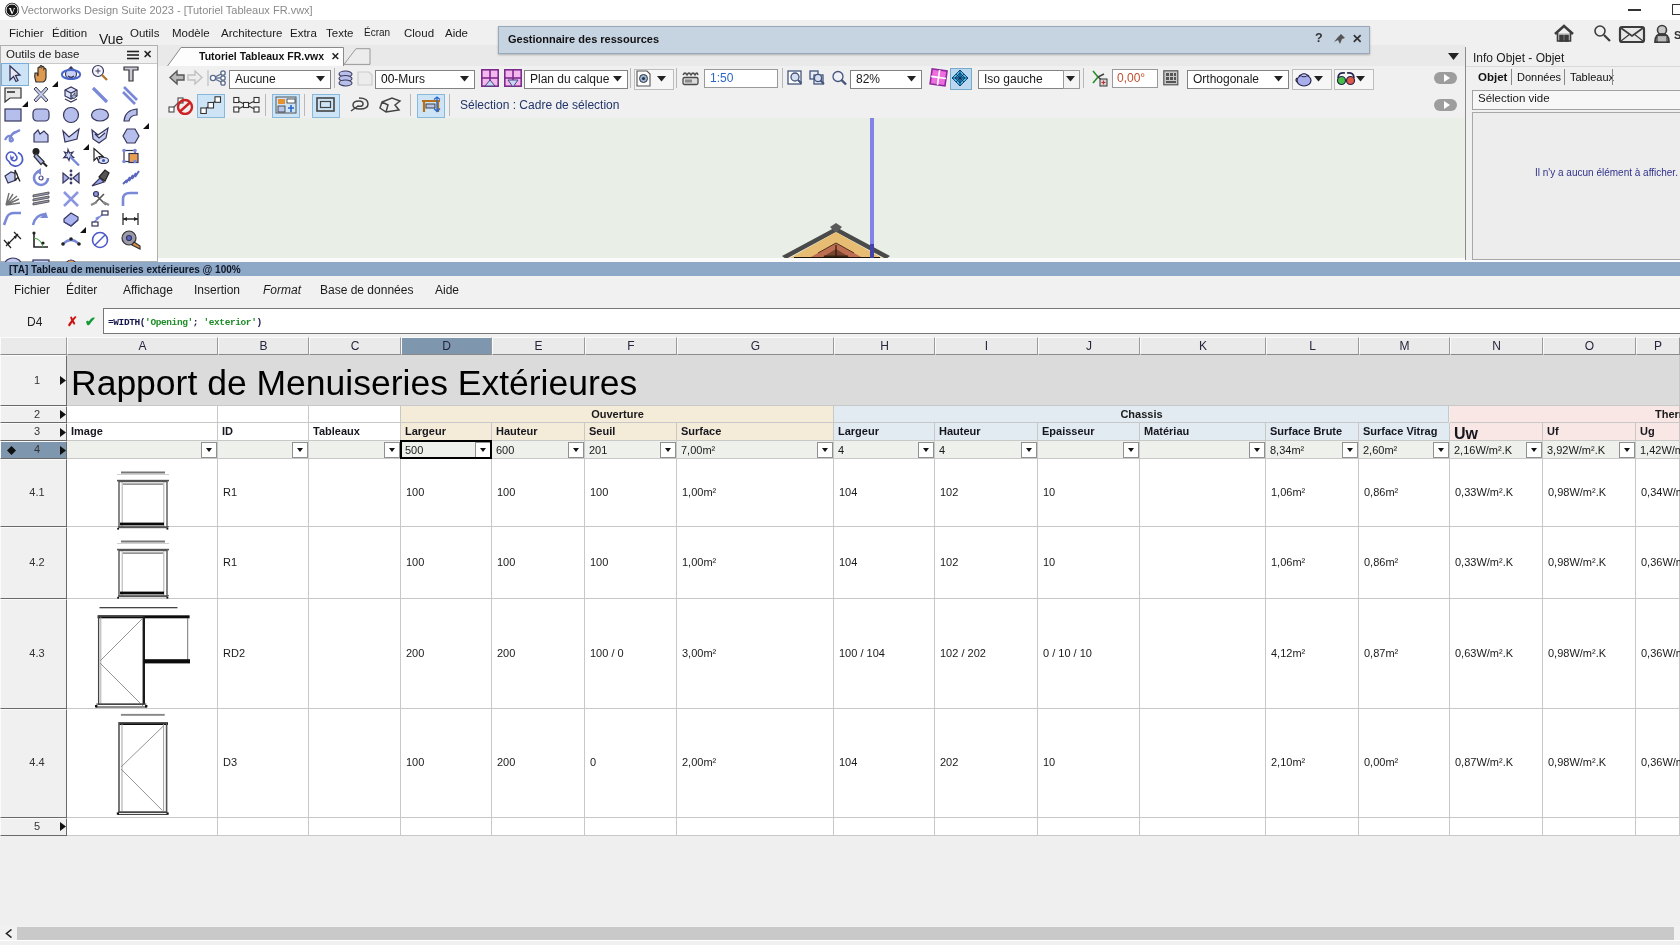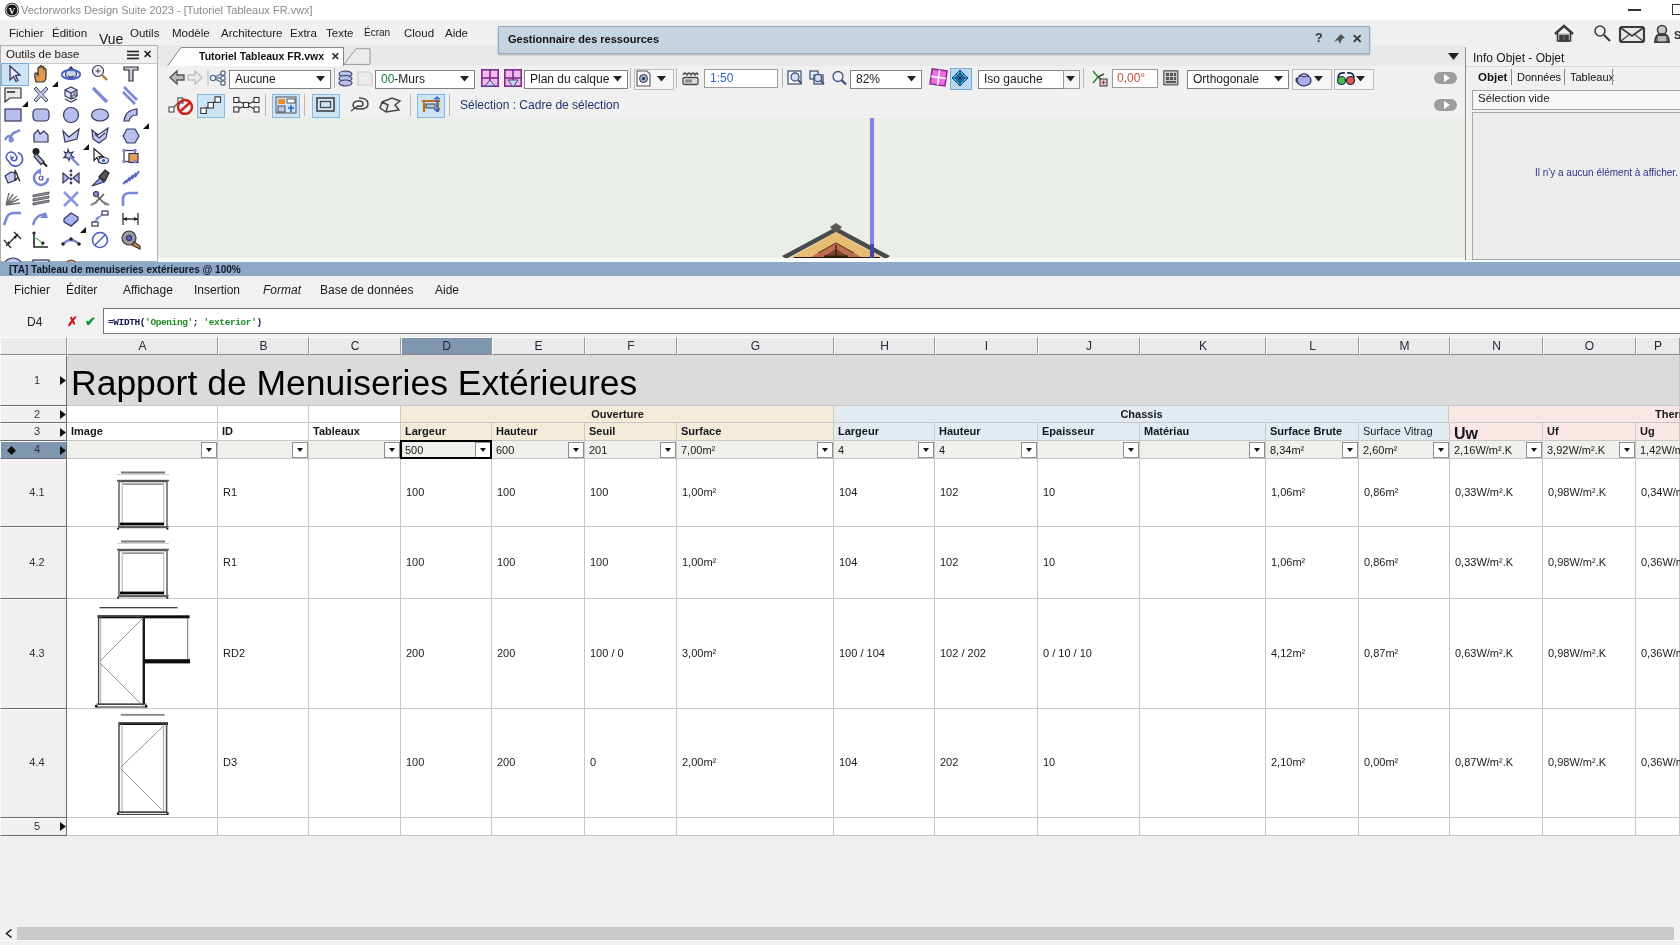--- a/index.html
+++ b/index.html
@@ -91,21 +91,21 @@
       <ellipse cx="7.5" cy="9.5" rx="6.5" ry="3"></ellipse>
       <ellipse cx="7.5" cy="14" rx="6.5" ry="3"></ellipse>
  </g>
  <path d="M20,3 L31,3 L34,6 L34,16 L20,16 Z" fill="#ececec" stroke="#cccccc" stroke-width="1.2"></path>
 </svg>
 
 <div class="ddbox" style="left:375px;top:70px;width:98px;height:17px;"></div>
 <svg class="ab" style="left:460px;top:76px" width="10" height="6">
     <path d="M0,0 L9,0 L4.5,5.5 Z" fill="#222"></path>
   </svg>
-<div class="tx" style="left:381px;top:72px;font-size:12px;color:#1a1a1a;"><span style="color:#15803d">00</span><span>-Murs</span></div>
+<div class="tx" style="left:381px;top:72px;font-size:12px;color:#1a1a1a;"><span style="color:#000000">00</span><span>-Murs</span></div>
 
 <svg class="ab" style="left:481px;top:69px" width="42" height="20">
  <g>
   <rect x="0.8" y="0.8" width="16.4" height="16.4" fill="#f4b8ee" stroke="#7c2a8c" stroke-width="1.6"></rect>
   <line x1="9" y1="1" x2="9" y2="17" stroke="#7c2a8c" stroke-width="1.6"></line>
       <line x1="1" y1="9" x2="17" y2="9" stroke="#7c2a8c" stroke-width="1.6"></line>
   <path d="M4,17 L9,11 L14,17 Z" fill="#ccd4f4" stroke="#44447c" stroke-width="1"></path>
  </g>
  <g transform="translate(23,0)">
   <rect x="0.8" y="0.8" width="16.4" height="16.4" fill="#f4b8ee" stroke="#7c2a8c" stroke-width="1.6"></rect>
@@ -715,21 +715,21 @@
 <div class="tx" style="left:838px;top:425px;font-size:11px;color:#16161e;font-weight:bold;">Largeur</div>
 <div class="ab" style="left:935px;top:423px;width:103px;height:18px;background:#e2eaf2;border-right:1px solid #c8c8c8;border-bottom:1px solid #c8c8c8;box-sizing:border-box;"></div>
 <div class="tx" style="left:939px;top:425px;font-size:11px;color:#16161e;font-weight:bold;">Hauteur</div>
 <div class="ab" style="left:1038px;top:423px;width:102px;height:18px;background:#e2eaf2;border-right:1px solid #c8c8c8;border-bottom:1px solid #c8c8c8;box-sizing:border-box;"></div>
 <div class="tx" style="left:1042px;top:425px;font-size:11px;color:#16161e;font-weight:bold;">Epaisseur</div>
 <div class="ab" style="left:1140px;top:423px;width:126px;height:18px;background:#e2eaf2;border-right:1px solid #c8c8c8;border-bottom:1px solid #c8c8c8;box-sizing:border-box;"></div>
 <div class="tx" style="left:1144px;top:425px;font-size:11px;color:#16161e;font-weight:bold;">Matériau</div>
 <div class="ab" style="left:1266px;top:423px;width:93px;height:18px;background:#e2eaf2;border-right:1px solid #c8c8c8;border-bottom:1px solid #c8c8c8;box-sizing:border-box;"></div>
 <div class="tx" style="left:1270px;top:425px;font-size:11px;color:#16161e;font-weight:bold;">Surface Brute</div>
 <div class="ab" style="left:1359px;top:423px;width:91px;height:18px;background:#e2eaf2;border-right:1px solid #c8c8c8;border-bottom:1px solid #c8c8c8;box-sizing:border-box;"></div>
-<div class="tx" style="left:1363px;top:425px;font-size:11px;color:#16161e;font-weight:normal;">Surface Vitrag</div>
+<div class="tx" style="left:1363px;top:425px;font-size:11px;color:#16161e;font-weight:bold;">Surface Vitrag</div>
 <div class="ab" style="left:1450px;top:423px;width:93px;height:18px;background:#f8e7e5;border-right:1px solid #c8c8c8;border-bottom:1px solid #c8c8c8;box-sizing:border-box;"></div>
 <div class="tx" style="left:1454px;top:425px;font-size:16px;color:#16161e;font-weight:bold;">Uw</div>
 <div class="ab" style="left:1543px;top:423px;width:93px;height:18px;background:#f8e7e5;border-right:1px solid #c8c8c8;border-bottom:1px solid #c8c8c8;box-sizing:border-box;"></div>
 <div class="tx" style="left:1547px;top:425px;font-size:11px;color:#16161e;font-weight:bold;">Uf</div>
 <div class="ab" style="left:1636px;top:423px;width:44px;height:18px;background:#f8e7e5;border-right:1px solid #c8c8c8;border-bottom:1px solid #c8c8c8;box-sizing:border-box;"></div>
 <div class="tx" style="left:1640px;top:425px;font-size:11px;color:#16161e;font-weight:bold;">Ug</div>
 <div class="ab" style="left:67px;top:441px;width:151px;height:18px;background:#eef0ec;border-right:1px solid #c8c8c8;border-bottom:1px solid #c8c8c8;box-sizing:border-box;"></div>
 <div class="dd" style="left:201px;top:442px;"></div>
 <div class="ab" style="left:218px;top:441px;width:91px;height:18px;background:#eef0ec;border-right:1px solid #c8c8c8;border-bottom:1px solid #c8c8c8;box-sizing:border-box;"></div>
 <div class="dd" style="left:292px;top:442px;"></div>

